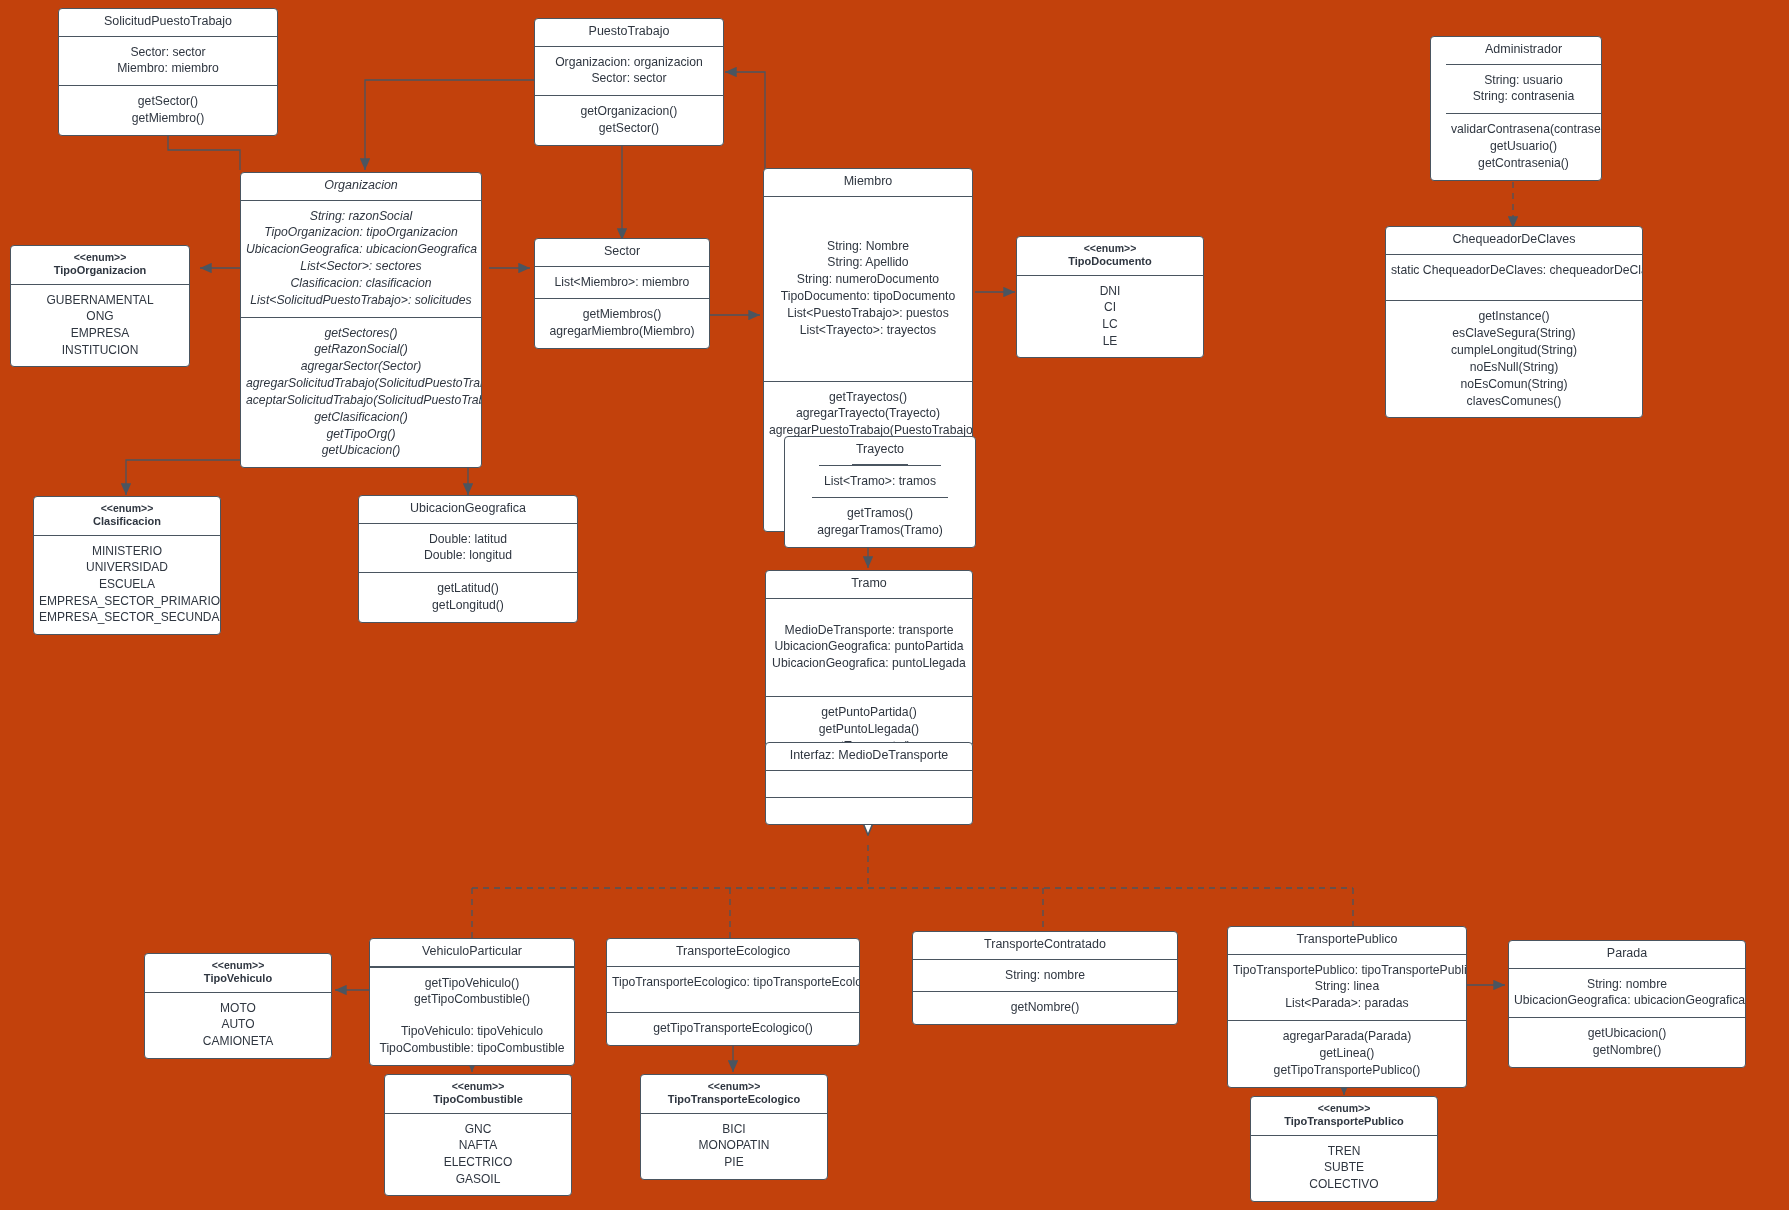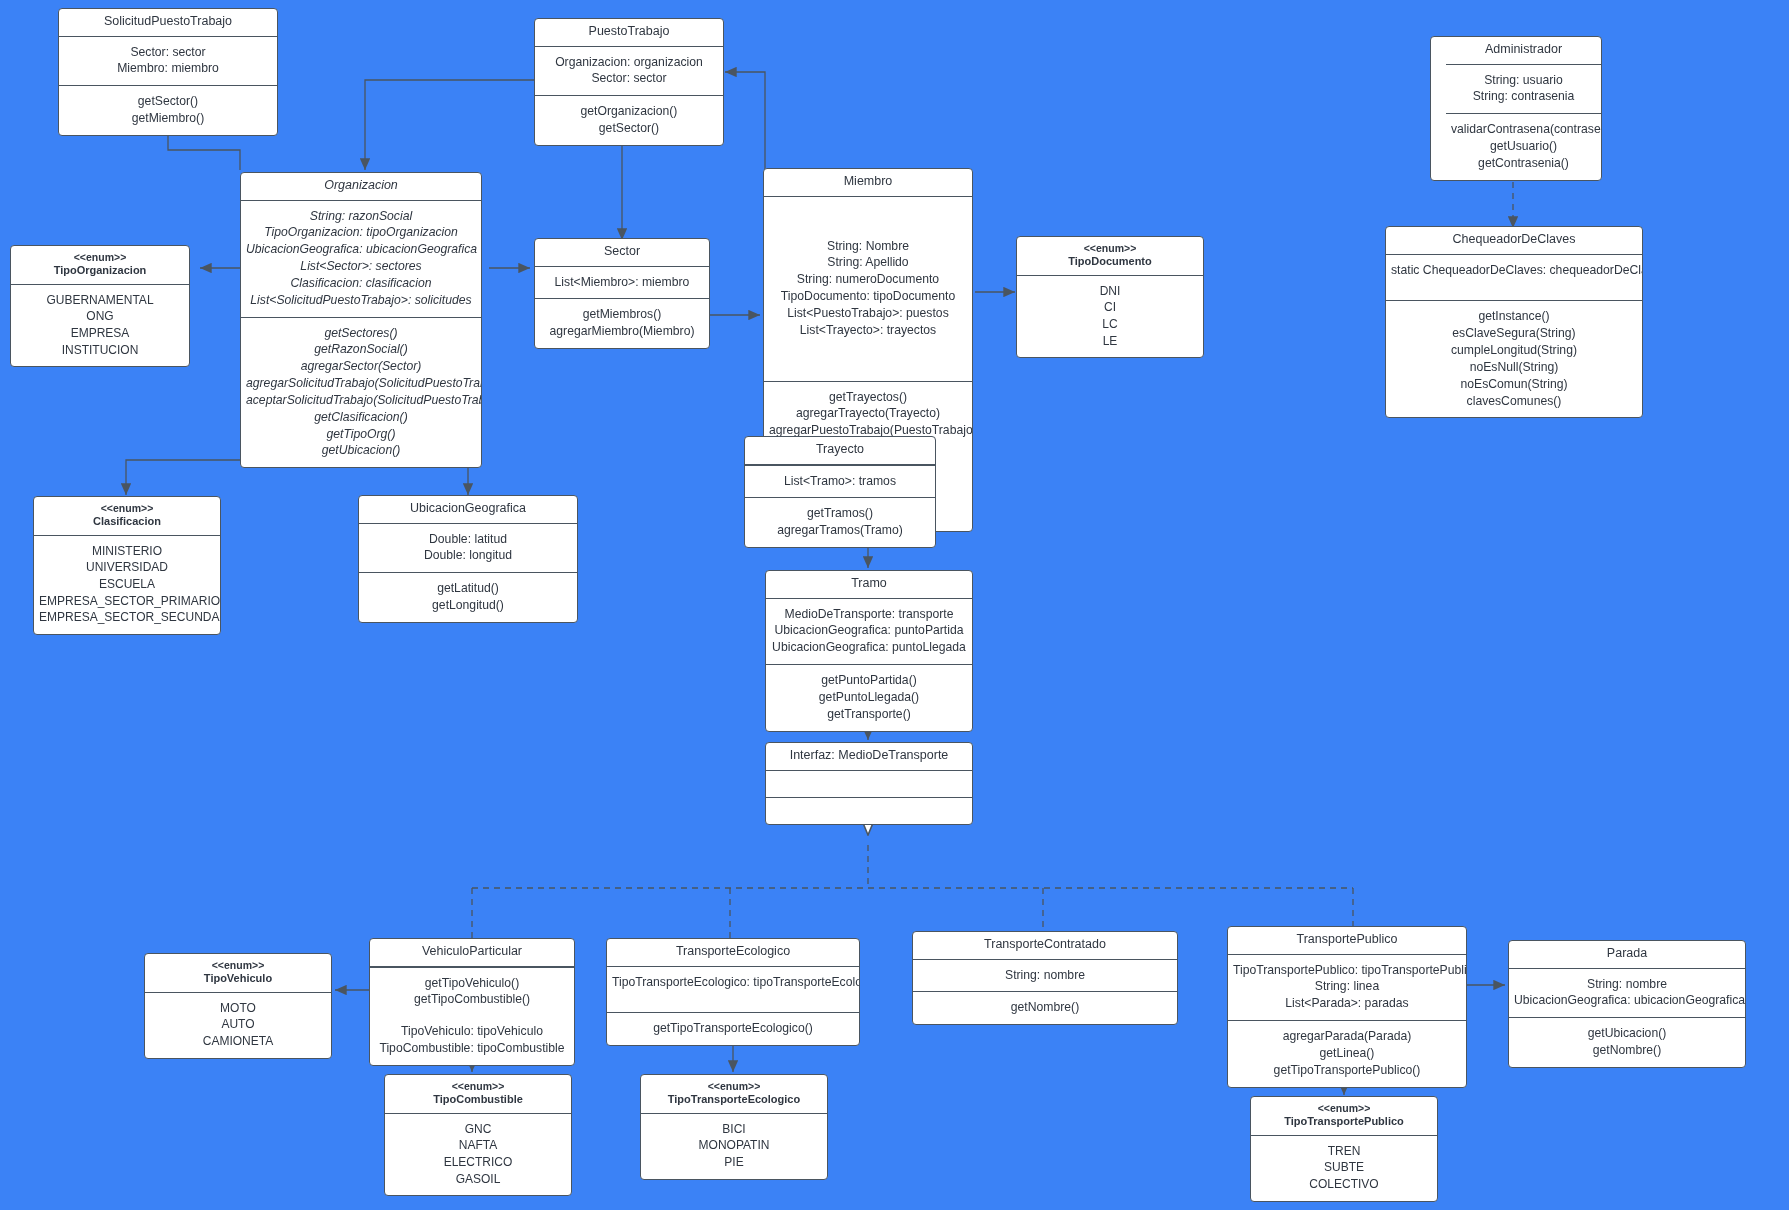--- a/index.html
+++ b/index.html
@@ -5,21 +5,21 @@
   * { box-sizing: border-box; }
   html, body {
     margin: 0; padding: 0;
     background: #ffffff;
     font-family: "Liberation Sans", sans-serif;
   }
   #canvas {
     position: relative;
     width: 1789px;
     height: 1210px;
-    background: #3b82f6;
+    background: #c2410c;
     overflow: hidden;
   }
   svg#wires {
     position: absolute;
     left: 0; top: 0;
     width: 1789px; height: 1210px;
     pointer-events: none;
   }
   .uml {
     position: absolute;
@@ -279,32 +279,32 @@
     <div class="sec">
       <div>Double: latitud</div>
       <div>Double: longitud</div>
     </div>
     <div class="sec border-top">
       <div>getLatitud()</div>
       <div>getLongitud()</div>
     </div>
   </div>
 
-  <div class="uml" style="left:744px; top:436px; width:192px;">
+  <div class="uml" style="left:784px; top:436px; width:192px;align-items:center;">
     <div class="hdr">Trayecto</div>
     <div class="sec border-top">
       <div>List&lt;Tramo&gt;: tramos</div>
     </div>
     <div class="sec border-top">
       <div>getTramos()</div>
       <div>agregarTramos(Tramo)</div>
     </div>
   </div>
 
-  <div class="uml" style="left:765px; top:570px; width:208px;">
+  <div class="uml" style="left:765px; top:570px; width:208px;gap:16px;">
     <div class="hdr">Tramo</div>
     <div class="sec">
       <div>MedioDeTransporte: transporte</div>
       <div>UbicacionGeografica: puntoPartida</div>
       <div>UbicacionGeografica: puntoLlegada</div>
     </div>
     <div class="sec border-top">
       <div>getPuntoPartida()</div>
       <div>getPuntoLlegada()</div>
       <div>getTransporte()</div>

